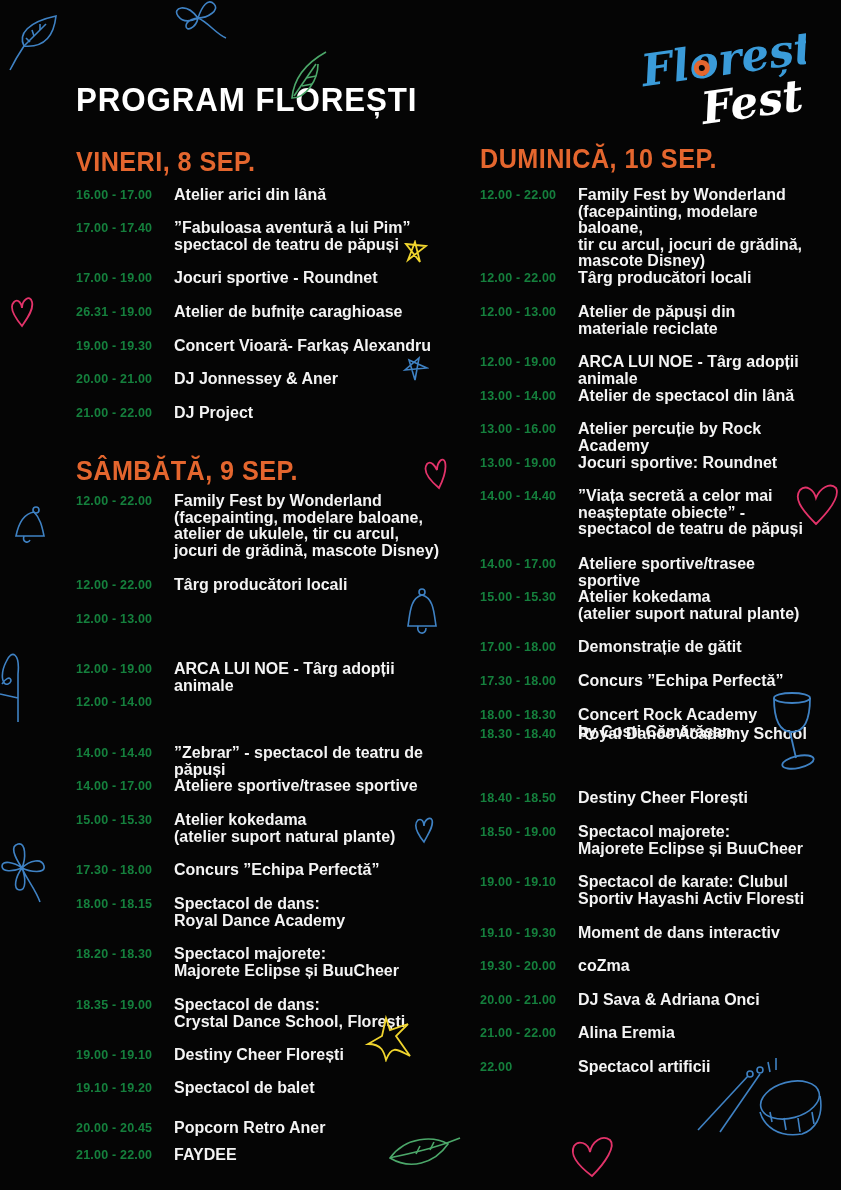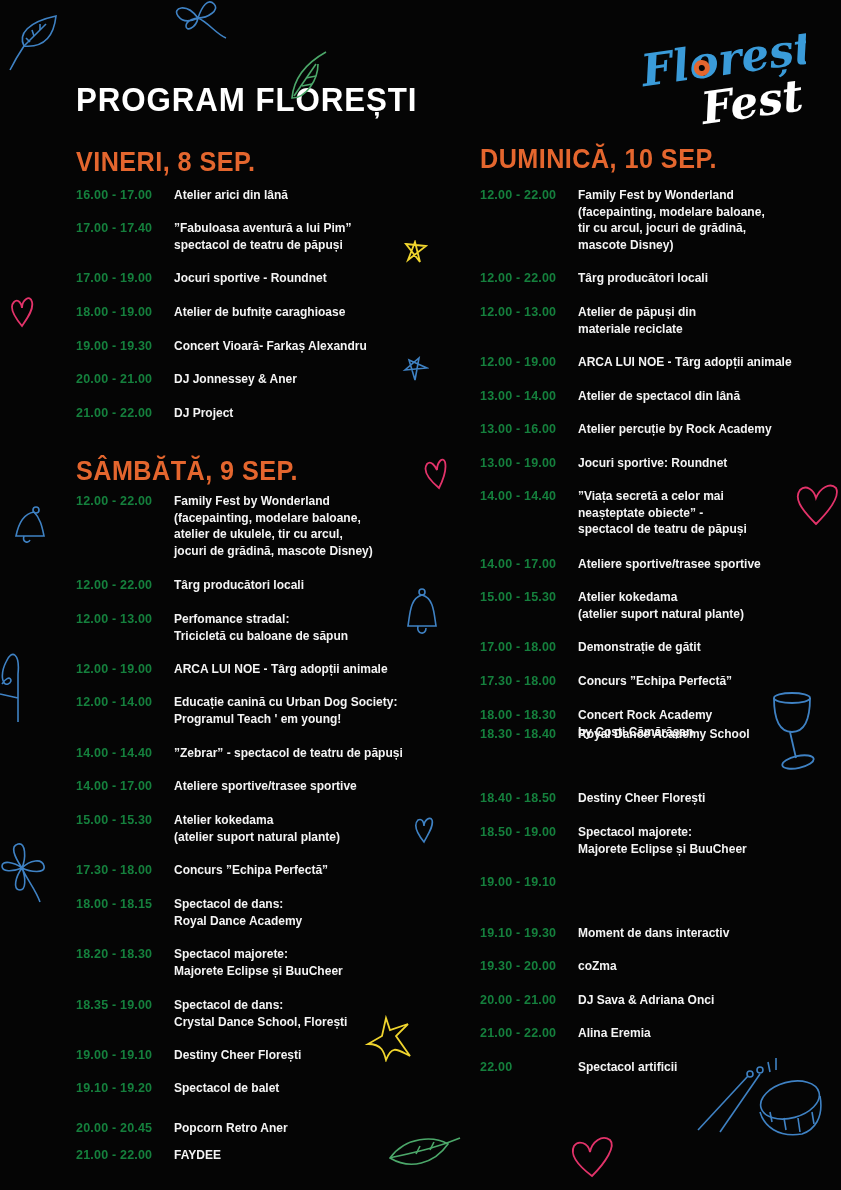--- a/index.html
+++ b/index.html
@@ -16,21 +16,21 @@
   .col-left { left: 76px; width: 380px; }
   .col-right { left: 480px; width: 340px; }
   .day-heading {
     position: absolute; font-size: 28px; font-weight: bold; color: #e4662e;
     letter-spacing: 0.5px; transform: scaleX(0.9); transform-origin: left top; white-space: nowrap;
   }
   .event {
     position: absolute; display: flex; font-size: 12.5px; font-weight: bold; line-height: 16.5px;
   }
   .event .time { width: 98px; flex: none; white-space: nowrap; color: #15803d; letter-spacing: 0.2px; }
-  .event .desc { white-space: pre-line; color: #f4f4f4; font-weight: bold; font-size: 12px; }
+  .event .desc { white-space: pre-line; color: #f4f4f4; font-weight: bold; font-size: 16px; }
   .deco { position: absolute; }
   .logo { position: absolute; left: 636px; top: 18px; width: 170px; height: 110px; }
 </style>
 </head>
 <body>
 
 <div class="page-title">PROGRAM FLOREȘTI</div>
 
 <svg class="logo" viewBox="0 0 170 110">
   <text x="6" y="58" font-family="DejaVu Serif, serif" font-style="italic" font-weight="bold" font-size="44" fill="#3a9bd9" transform="rotate(-8 80 50)">Florești</text>
@@ -48,21 +48,21 @@
   <div class="event" style="top:220px">
       <span class="time">17.00 - 17.40</span>
       <span class="desc">”Fabuloasa aventură a lui Pim”
 spectacol de teatru de păpuși</span>
     </div>
   <div class="event" style="top:270px">
       <span class="time">17.00 - 19.00</span>
       <span class="desc">Jocuri sportive - Roundnet</span>
     </div>
   <div class="event" style="top:304px">
-      <span class="time">18.00 - 19.00</span>
+      <span class="time">26.31 - 19.00</span>
       <span class="desc">Atelier de bufnițe caraghioase</span>
     </div>
   <div class="event" style="top:338px">
       <span class="time">19.00 - 19.30</span>
       <span class="desc">Concert Vioară- Farkaș Alexandru</span>
     </div>
   <div class="event" style="top:371px">
       <span class="time">20.00 - 21.00</span>
       <span class="desc">DJ Jonnessey &amp; Aner</span>
     </div>
@@ -78,31 +78,27 @@
 (facepainting, modelare baloane,
 atelier de ukulele, tir cu arcul,
 jocuri de grădină, mascote Disney)</span>
     </div>
   <div class="event" style="top:577px">
       <span class="time">12.00 - 22.00</span>
       <span class="desc">Târg producători locali</span>
     </div>
   <div class="event" style="top:611px">
       <span class="time">12.00 - 13.00</span>
-      <span class="desc">Perfomance stradal:
-Tricicletă cu baloane de săpun</span>
     </div>
   <div class="event" style="top:661px">
       <span class="time">12.00 - 19.00</span>
       <span class="desc">ARCA LUI NOE - Târg adopții animale</span>
     </div>
   <div class="event" style="top:694px">
       <span class="time">12.00 - 14.00</span>
-      <span class="desc">Educație canină cu Urban Dog Society:
-Programul Teach ' em young!</span>
     </div>
   <div class="event" style="top:745px">
       <span class="time">14.00 - 14.40</span>
       <span class="desc">”Zebrar” - spectacol de teatru de păpuși</span>
     </div>
   <div class="event" style="top:778px">
       <span class="time">14.00 - 17.00</span>
       <span class="desc">Ateliere sportive/trasee sportive</span>
     </div>
   <div class="event" style="top:812px">
@@ -217,20 +213,22 @@
       <span class="time">18.40 - 18.50</span>
       <span class="desc">Destiny Cheer Florești</span>
     </div>
   <div class="event" style="top:824px">
       <span class="time">18.50 - 19.00</span>
       <span class="desc">Spectacol majorete:
 Majorete Eclipse și BuuCheer</span>
     </div>
   <div class="event" style="top:874px">
       <span class="time">19.00 - 19.10</span>
+      <span class="desc">Spectacol de karate: Clubul
+Sportiv Hayashi Activ Floresti</span>
     </div>
   <div class="event" style="top:925px">
       <span class="time">19.10 - 19.30</span>
       <span class="desc">Moment de dans interactiv</span>
     </div>
   <div class="event" style="top:958px">
       <span class="time">19.30 - 20.00</span>
       <span class="desc">coZma</span>
     </div>
   <div class="event" style="top:992px">

